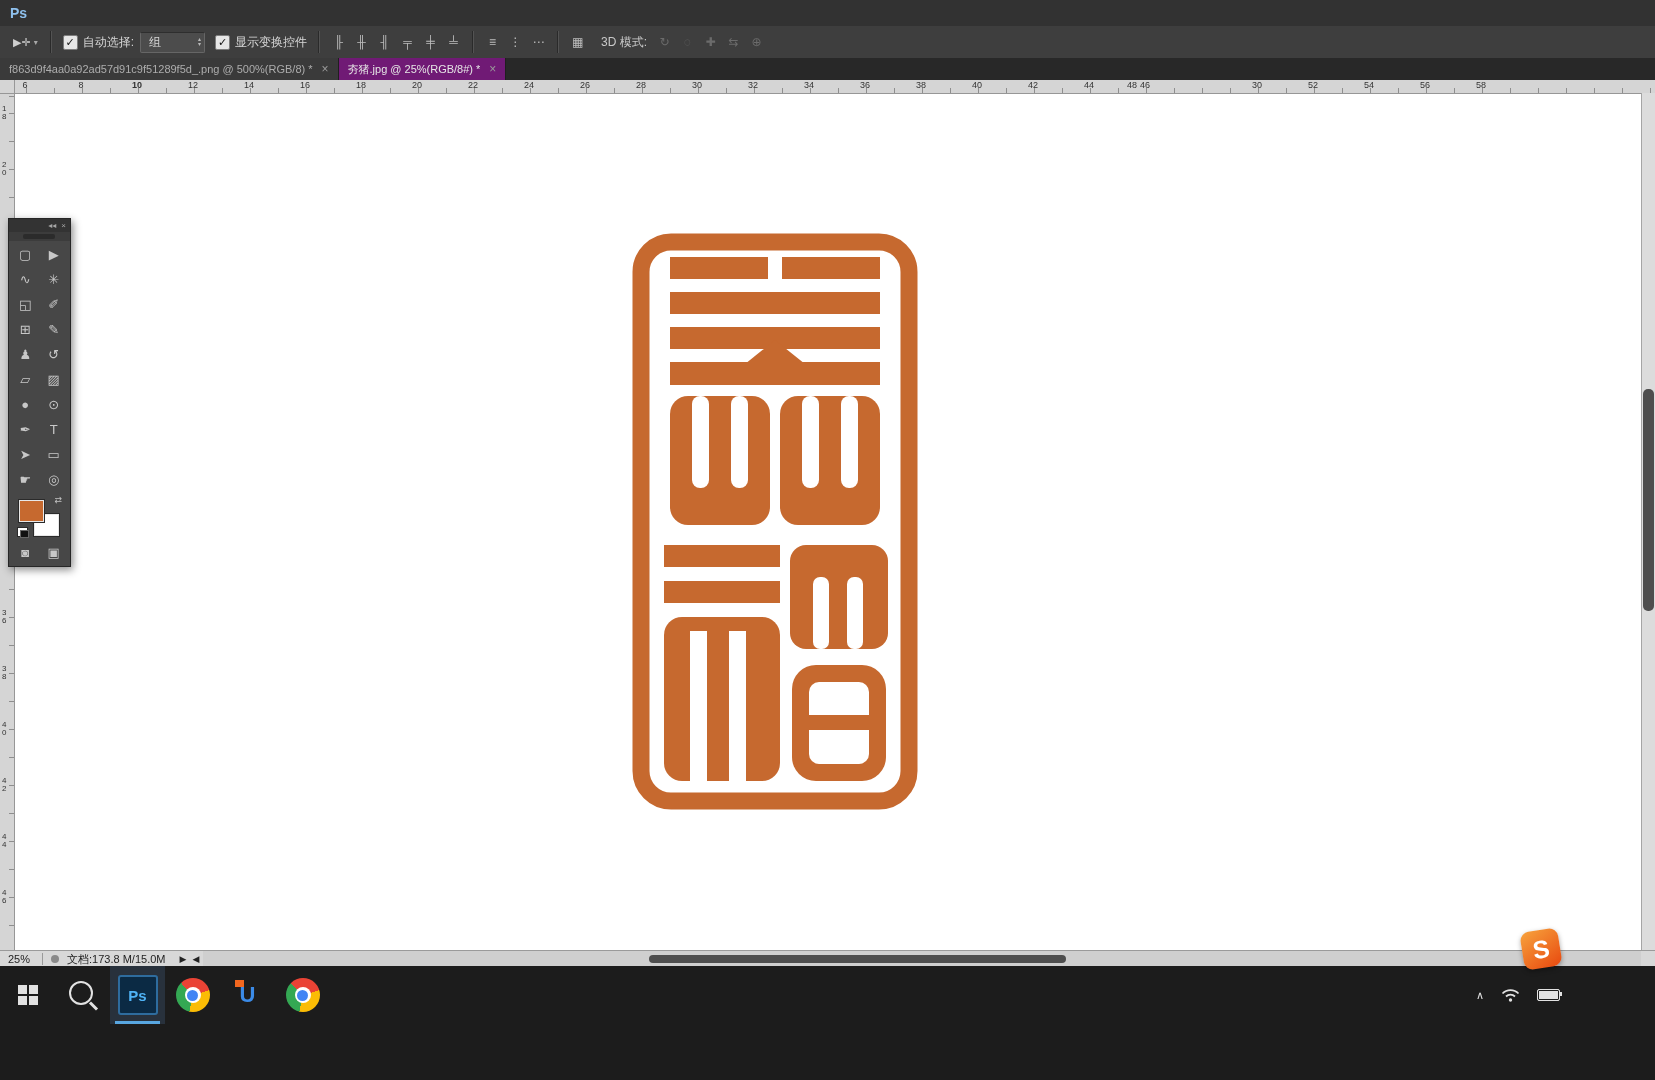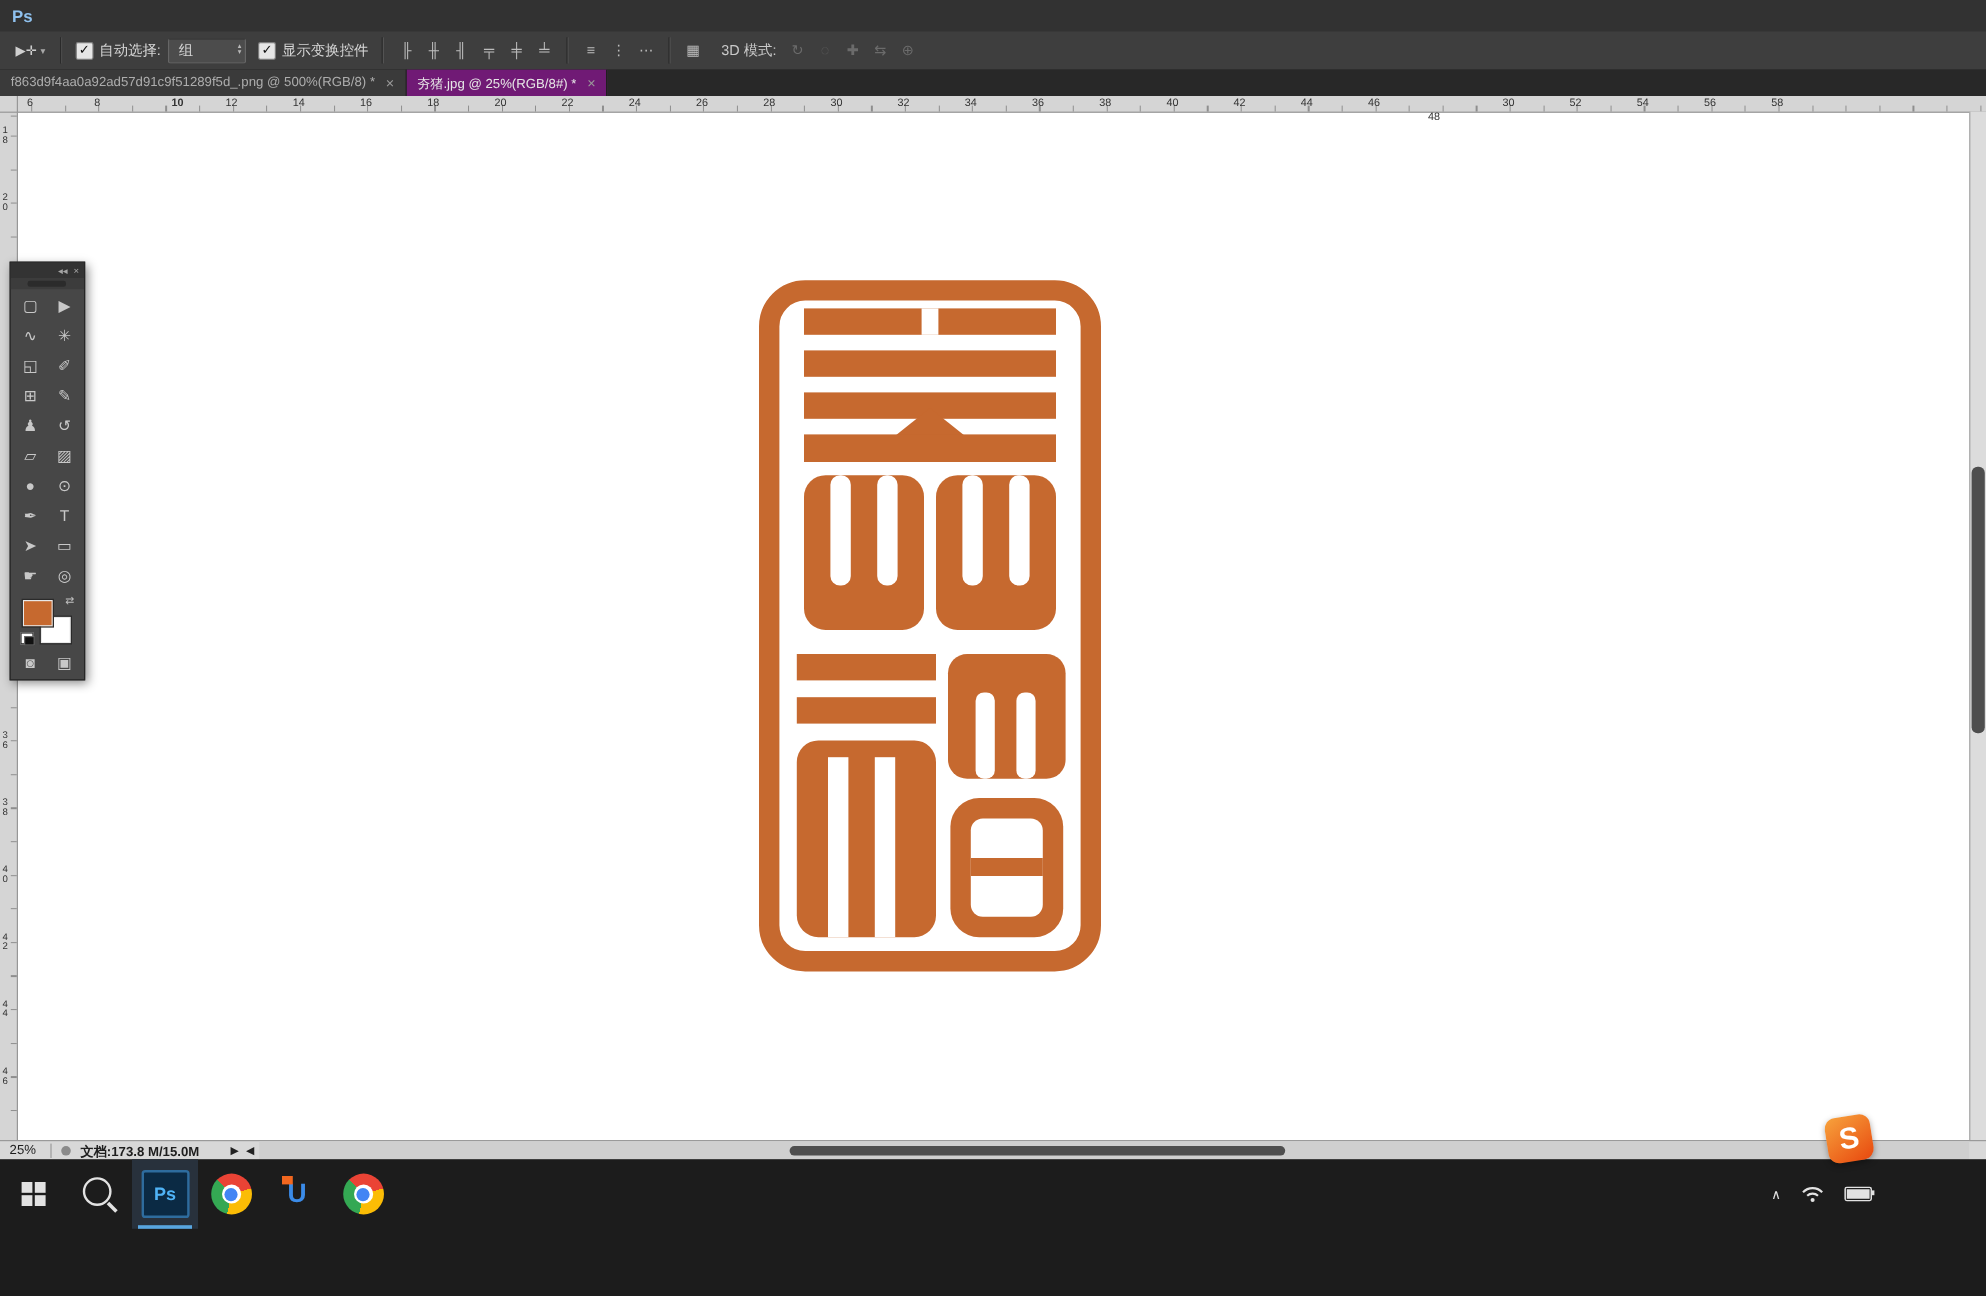--- a/index.html
+++ b/index.html
@@ -63,21 +63,21 @@
 
   
   .vscroll{position:absolute;top:93px;right:0;width:13px;bottom:130px;background:#DCDCDC;
            border-left:1px solid #A5A5A5;z-index:6;}
   .vthumb{position:absolute;left:1px;right:1px;top:34.5%;height:26%;background:#4E4E4E;border-radius:5px;}
   .statusbar{position:absolute;left:0;right:0;top:950px;height:16px;background:#D8D8D8;
              border-top:1px solid #9A9A9A;display:flex;align-items:center;font-size:11px;color:#1E1E1E;z-index:8;}
   .zoom{padding:0 6px 0 8px;}
   .sdiv{width:1px;height:12px;background:#9A9A9A;margin:0 6px;}
   .status-dot{width:8px;height:8px;border-radius:50%;background:#8A8A8A;margin:0 8px 0 2px;}
-  .docinfo{margin-right:22px;font-weight:bold;}
+  .docinfo{margin-right:10px;}
   .play{font-size:9px;color:#222;margin:0 4px;}
   .scroll-left{font-size:9px;color:#222;margin:0 4px 0 2px;}
   .hscroll{flex:1;height:16px;position:relative;background:#CFCFCF;margin-right:14px;}
   .hthumb{position:absolute;top:4px;height:8px;left:31%;width:29%;background:#4E4E4E;border-radius:4px;}
 
   
   .toolbox{position:absolute;left:8px;top:218px;width:61px;background:#474747;border:1px solid #262626;
            box-shadow:2px 3px 8px rgba(0,0,0,.45);z-index:20;}
   .tb-header{height:13px;background:#333;display:flex;justify-content:flex-end;align-items:center;
              gap:5px;padding:0 4px;color:#A5A5A5;font-size:8px;}
@@ -191,40 +191,40 @@
       <div class="tab active">
         <span class="tab-title">夯猪.jpg @ 25%(RGB/8#) *</span>
         <span class="tab-close">×</span>
       </div>
     </div>
 
   <div class="corner"></div>
   <div class="hruler" id="hruler">
       <span class="hr-num" style="left: 11px;">6</span>
       <span class="hr-num" style="left: 67px;">8</span>
-      <span class="hr-num" style="left: 134px; font-weight: bold;">10</span>
+      <span class="hr-num" style="left: 123px; font-weight: bold;">10</span>
       <span class="hr-num" style="left: 179px;">12</span>
       <span class="hr-num" style="left: 235px;">14</span>
       <span class="hr-num" style="left: 291px;">16</span>
       <span class="hr-num" style="left: 347px;">18</span>
       <span class="hr-num" style="left: 403px;">20</span>
       <span class="hr-num" style="left: 459px;">22</span>
       <span class="hr-num" style="left: 515px;">24</span>
       <span class="hr-num" style="left: 571px;">26</span>
       <span class="hr-num" style="left: 627px;">28</span>
       <span class="hr-num" style="left: 683px;">30</span>
       <span class="hr-num" style="left: 739px;">32</span>
       <span class="hr-num" style="left: 795px;">34</span>
       <span class="hr-num" style="left: 851px;">36</span>
       <span class="hr-num" style="left: 907px;">38</span>
       <span class="hr-num" style="left: 963px;">40</span>
       <span class="hr-num" style="left: 1019px;">42</span>
       <span class="hr-num" style="left: 1075px;">44</span>
       <span class="hr-num" style="left: 1131px;">46</span>
-      <span class="hr-num" style="left: 1181px; margin-top: 12px;">48</span>
+      <span class="hr-num" style="left: 1118px;">48</span>
       <span class="hr-num" style="left: 1243px;">30</span>
       <span class="hr-num" style="left: 1299px;">52</span>
       <span class="hr-num" style="left: 1355px;">54</span>
       <span class="hr-num" style="left: 1411px; text-align: center;">56</span>
       <span class="hr-num" style="left: 1467px;">58</span>
     </div>
   <div class="vruler" id="vruler">
       <div class="vr-num" style="top: 12px;">18</div>
       <div class="vr-num" style="top: 68px;">20</div>
       <div class="vr-num" style="top: 516px;">36</div>

